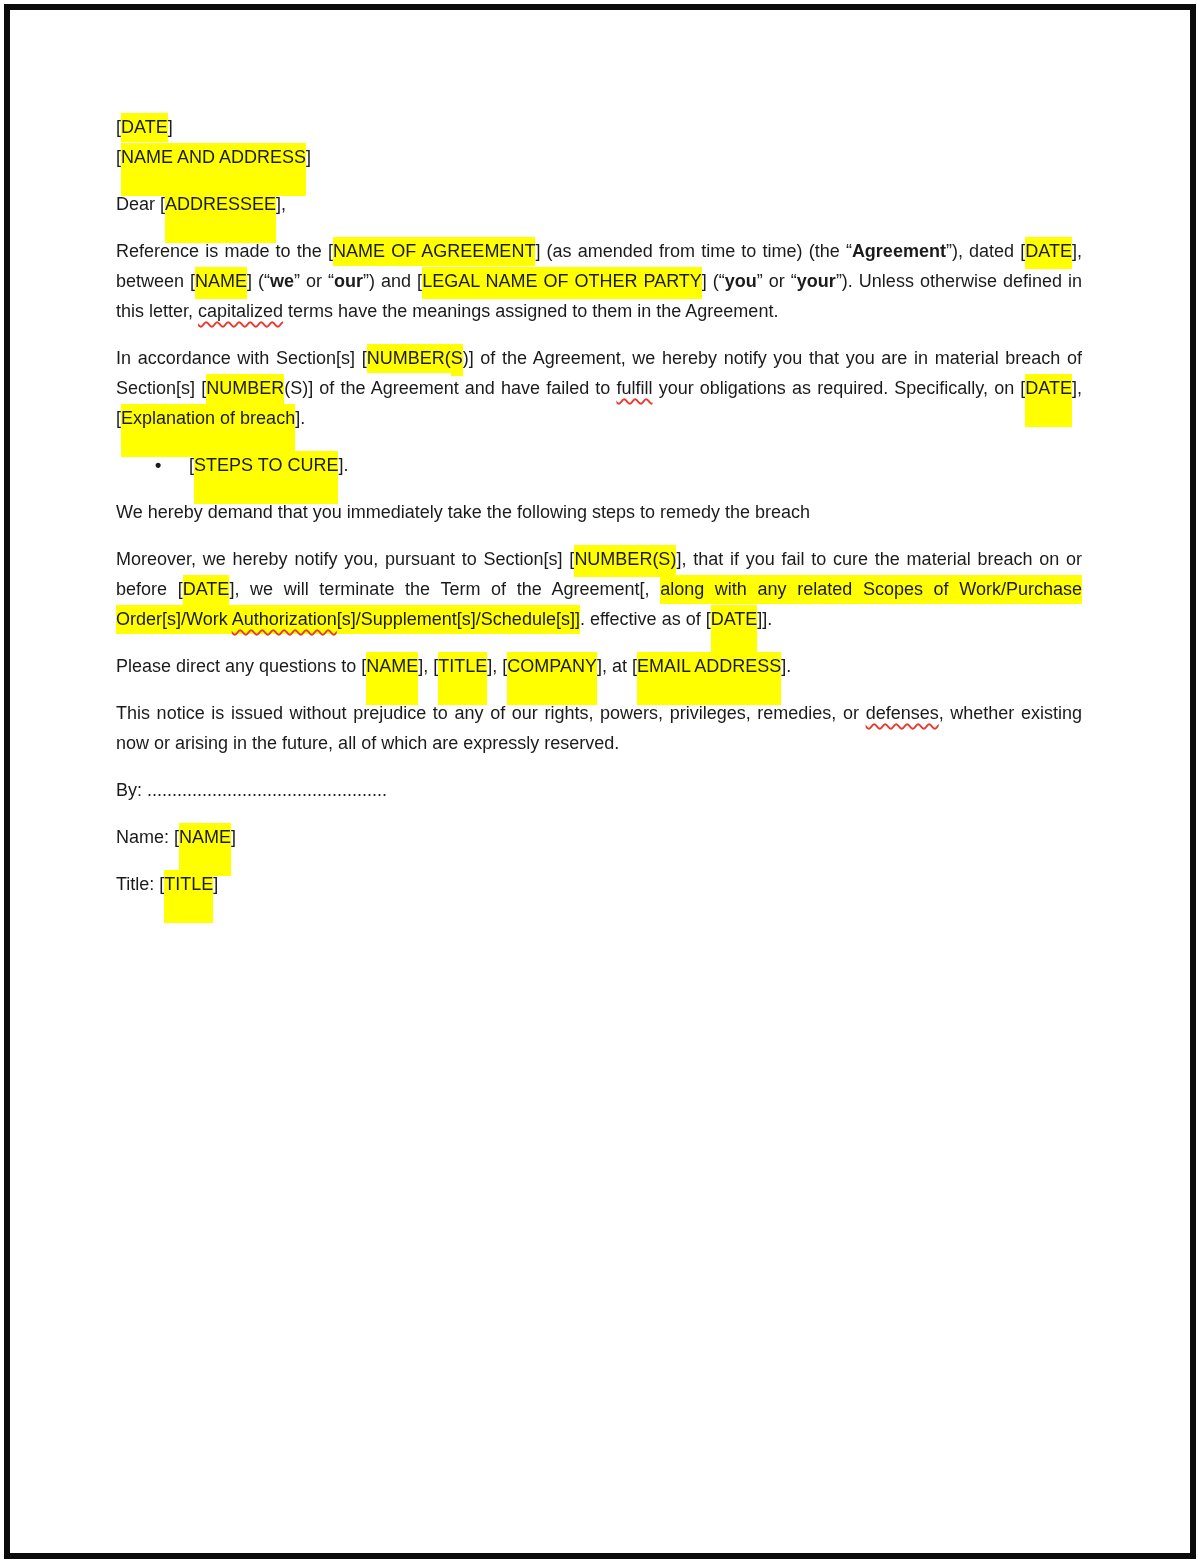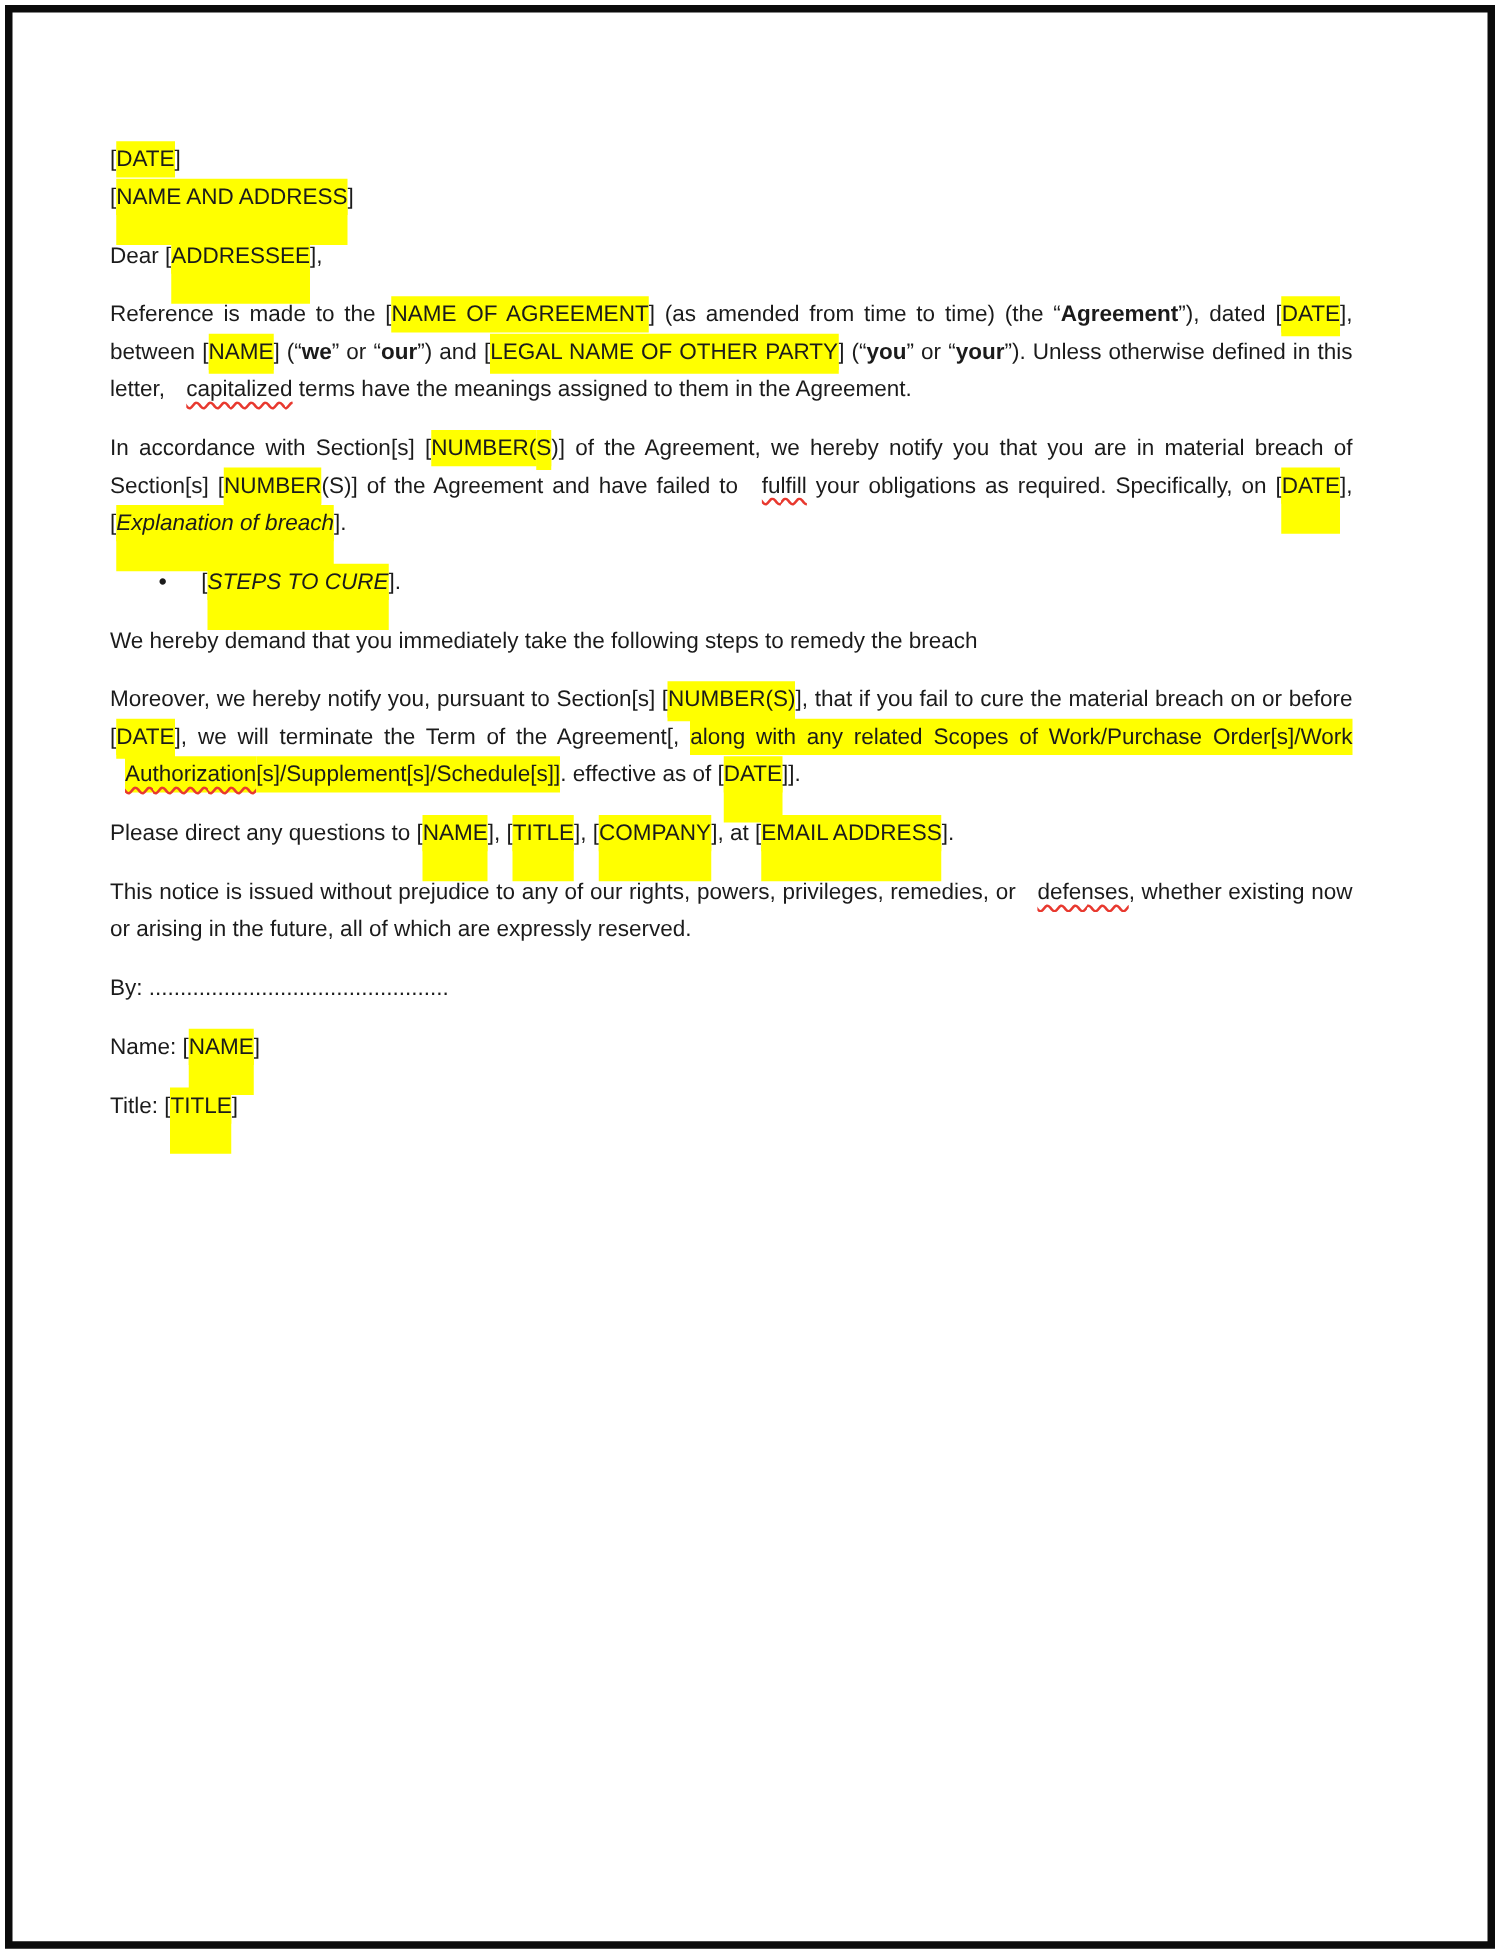--- a/index.html
+++ b/index.html
@@ -12,41 +12,41 @@
     overflow:hidden;
   }
   .frame{
     position:absolute; inset:4px;
     border:6px solid #0b0b0b;
     pointer-events:none;
   }
   .page{
     position:relative;
     isolation:isolate;
-    padding:112px 118px 40px 88px;
+    padding:112px 118px 40px 116px;
   }
   .para{
     font-size:18px;
     line-height:30px;
     margin:0 0 17px 0;
   }
   .heading{font-weight:bold;}
   .justify{text-align:justify;}
   .bullet{
     padding-left:73px;
     position:relative;
   }
   .bullet::before{
     content:"\2022";
     position:absolute;
     left:39px; top:0;
     font-weight:bold;
   }
   .bold{font-weight:bold;}
-  .ital{font-style:italic;}
+  .ital{}
   .hl{
     background:var(--hl,#ffff00);
     padding:4px 0 5px 0;
   }
   .band-full,.band-sm{position:relative;}
   .band-full::after{
     content:"";
     position:absolute;
     left:0; top:1.32em;
     width:100%; height:1.62em;
@@ -61,21 +61,20 @@
     background:var(--hl,#ffff00);
     z-index:-1;
   }
   .sp{
     text-decoration-line:underline;
     text-decoration-style:wavy;
     text-decoration-color:var(--sq,#e8392f);
     text-decoration-thickness:2px;
     text-underline-offset:4px;
     text-decoration-skip-ink:none;
-    margin-left:12px;
   }
 </style>
 </head>
 <body>
 
 <div class="frame"></div>
 <div class="page">
   <div id="letter-body">
       <div class="para"><span class="seg">[</span><span class="seg hl">DATE</span><span class="seg">]</span><br><span class="seg">[</span><span class="seg hl band-full">NAME AND ADDRESS</span><span class="seg">]</span></div>
       <div class="para"><span class="seg">Dear [</span><span class="seg hl band-full">ADDRESSEE</span><span class="seg">],</span></div>

